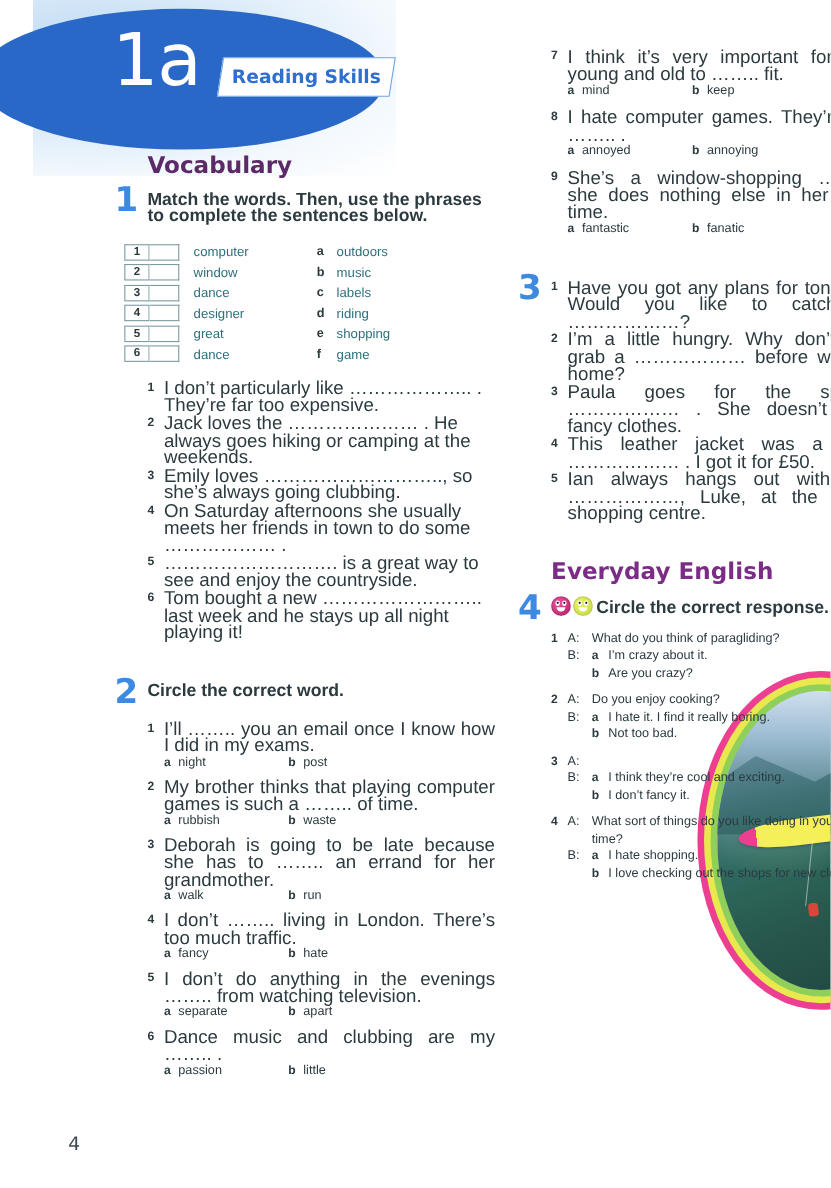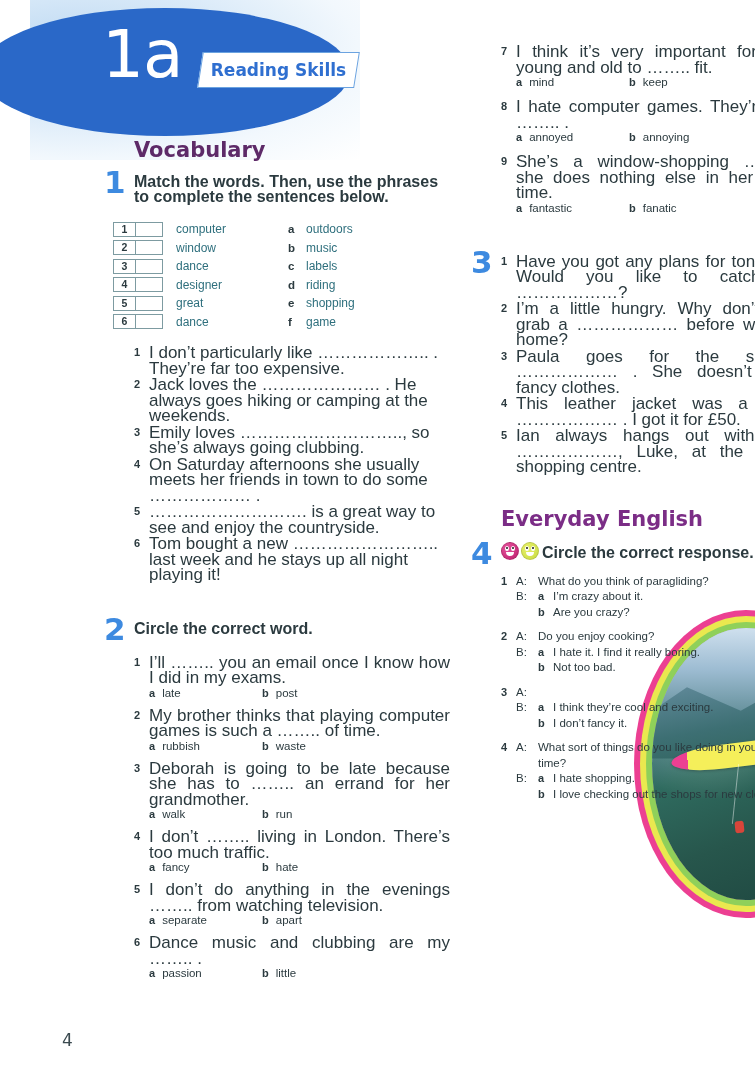--- a/index.html
+++ b/index.html
@@ -279,21 +279,21 @@
       <div class="items just" style="margin-top:19px;">
 
         <div style="margin-bottom:9px;">
           <div class="item">
             <div class="item-n">1</div>
             <div class="item-t">I’ll …….. you an email once I know how I did in my exams.</div>
           </div>
           <div class="opts" style="margin-left:15px;">
             <div class="opt opt-a">
               <span class="opt-let">a</span>
-              <span class="opt-txt">late</span>
+              <span class="opt-txt">night</span>
             </div>
             <div class="opt">
               <span class="opt-let">b</span>
               <span class="opt-txt">post</span>
             </div>
           </div>
         </div>
 
         <div style="margin-bottom:9px;">
           <div class="item">

